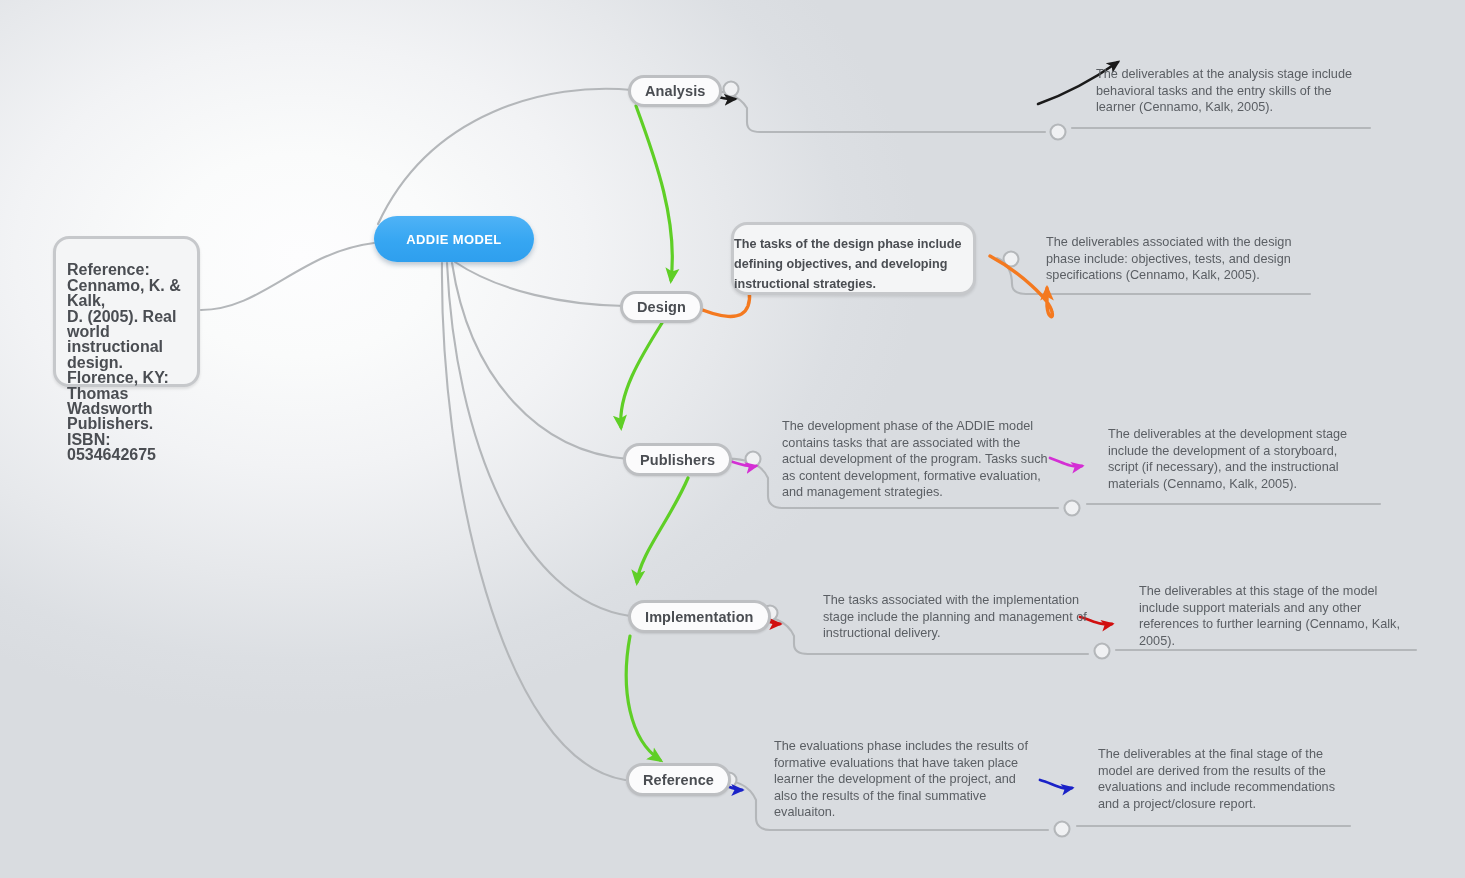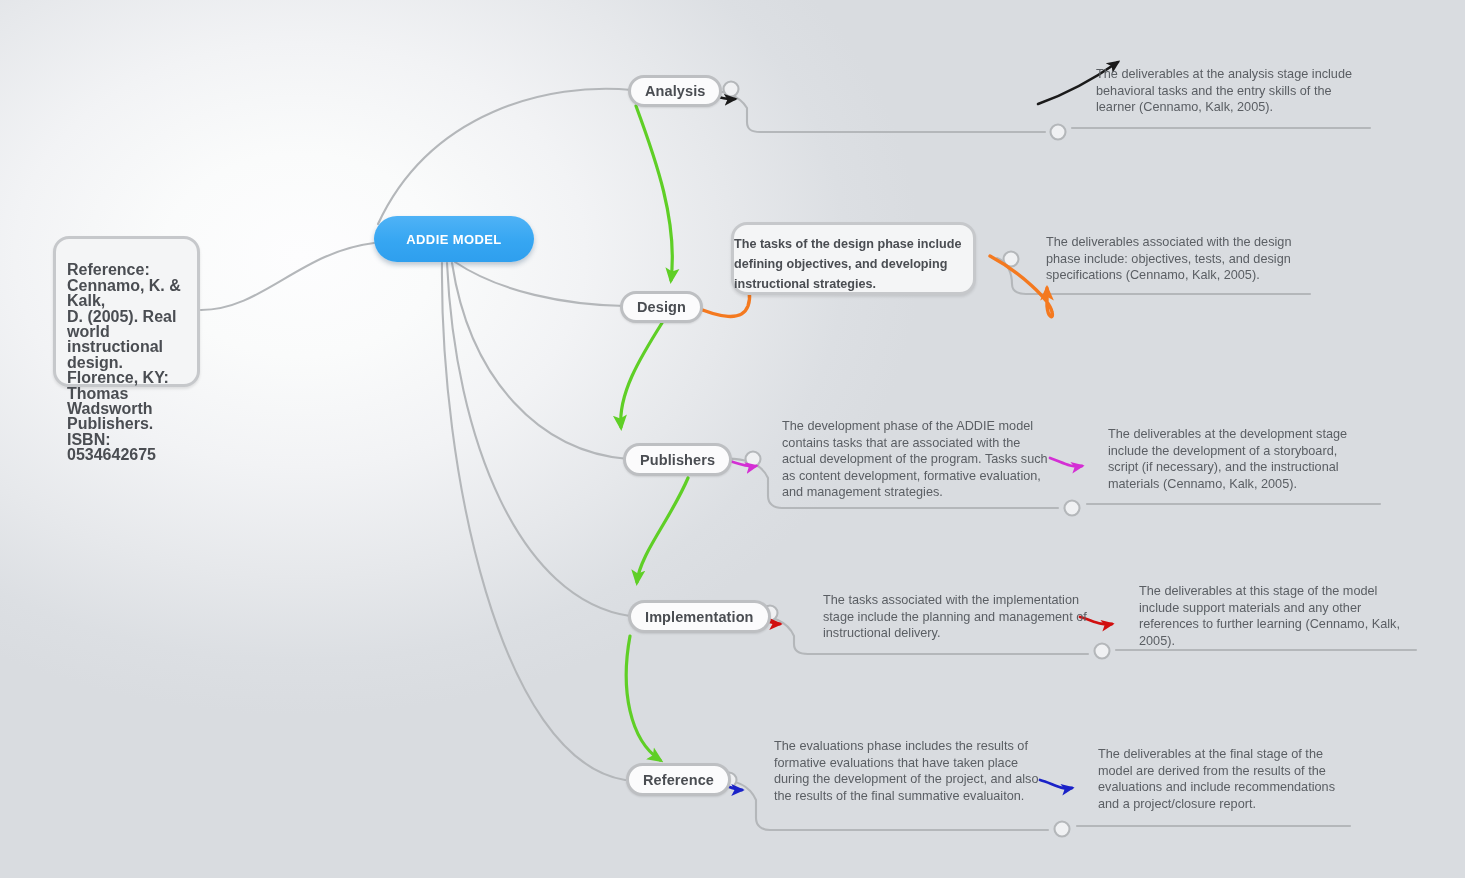--- a/index.html
+++ b/index.html
@@ -230,16 +230,16 @@
     <span>The tasks of the design phase include defining objectives, and developing instructional strategies.</span>
   </div>
   <div class="note" style="left:1046px; top:234px; width:262px;">The deliverables associated with the design phase include: objectives, tests, and design specifications (Cennamo, Kalk, 2005).</div>
 
   <div class="note" style="left:782px; top:418px; width:272px;">The development phase of the ADDIE model contains tasks that are associated with the actual development of the program. Tasks such as content development, formative evaluation, and management strategies.</div>
   <div class="note" style="left:1108px; top:426px; width:255px;">The deliverables at the development stage include the development of a storyboard, script (if necessary), and the instructional materials (Cennamo, Kalk, 2005).</div>
 
   <div class="note" style="left:823px; top:592px; width:275px;">The tasks associated with the implementation stage include the planning and management of instructional delivery.</div>
   <div class="note" style="left:1139px; top:583px; width:275px;">The deliverables at this stage of the model include support materials and any other references to further learning (Cennamo, Kalk, 2005).</div>
 
-  <div class="note" style="left:774px; top:738px; width:268px;">The evaluations phase includes the results of formative evaluations that have taken place during the development of the project, and also the results of the final summative evaluaiton.</div>
+  <div class="note" style="left:774px; top:738px; width:268px;">The evaluations phase includes the results of formative evaluations that have taken place learner the development of the project, and also the results of the final summative evaluaiton.</div>
   <div class="note" style="left:1098px; top:746px; width:254px;">The deliverables at the final stage of the model are derived from the results of the evaluations and include recommendations and a project/closure report.</div>
 
 </div>
 
 </body></html>

